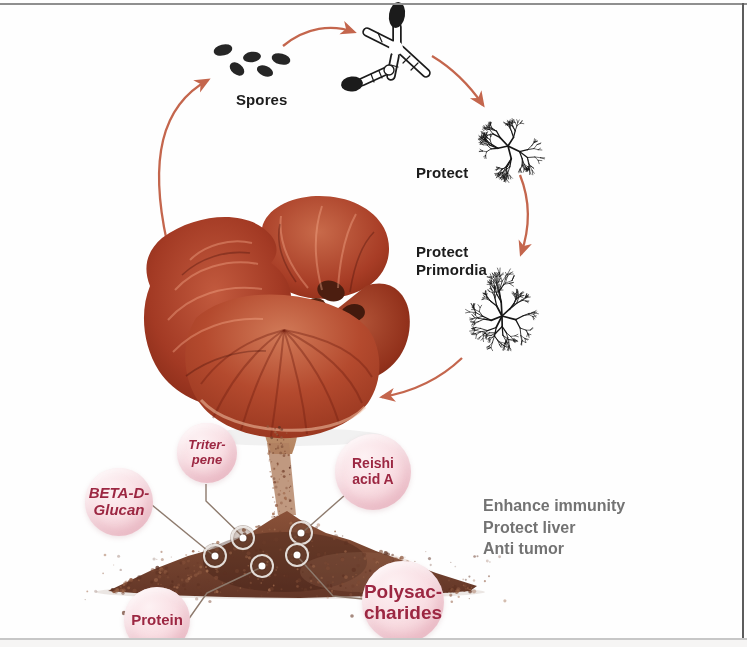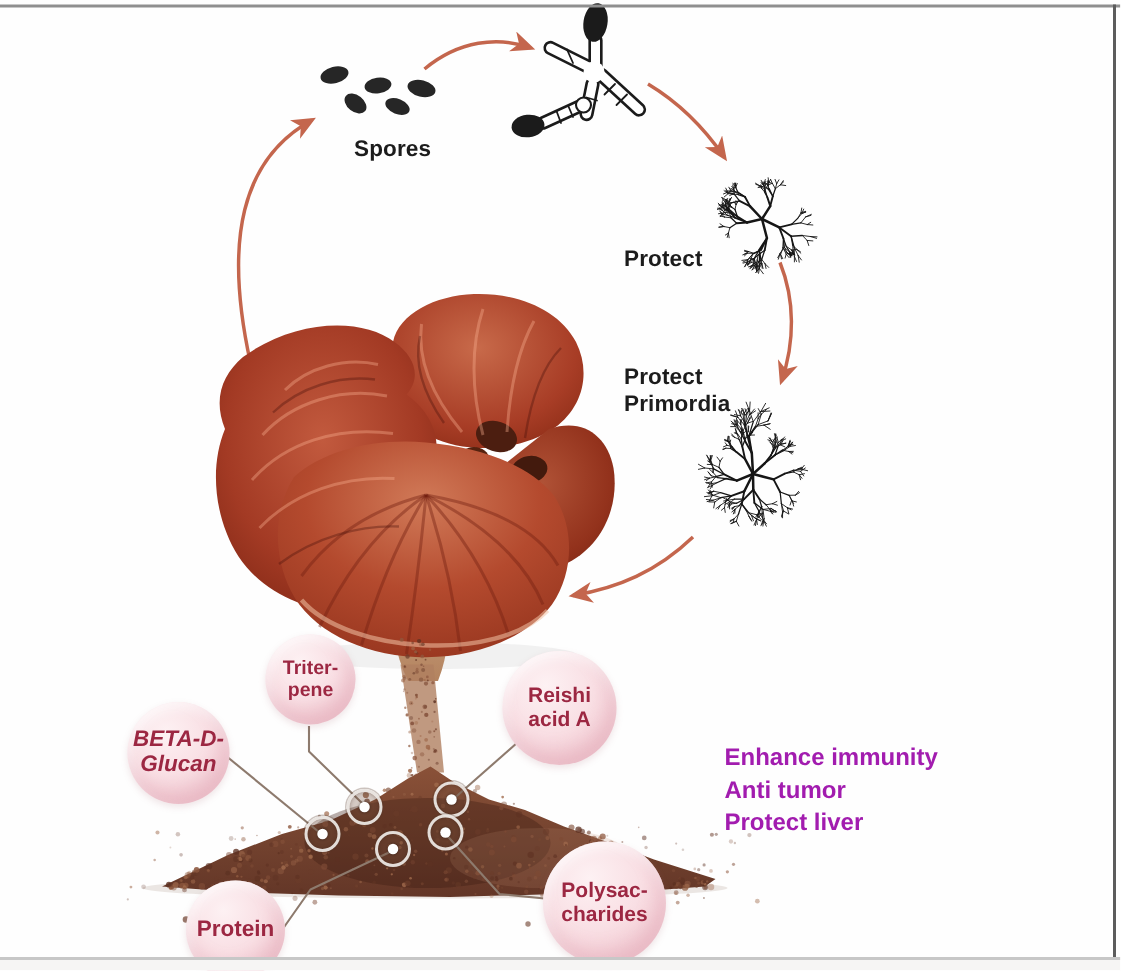--- a/index.html
+++ b/index.html
@@ -13,21 +13,21 @@
   .frame-bottom{position:absolute;left:0;top:638px;width:747px;height:2px;background:#c7c7c7;}
   .frame-below{position:absolute;left:0;top:640px;width:747px;height:7px;background:#f6f5f4;}
 
   svg.canvas{position:absolute;left:0;top:0;}
 
   .label{
     position:absolute;font-weight:700;font-size:15px;line-height:18px;
     color:#1c1c1c;white-space:pre-line;letter-spacing:.1px;
   }
   .benefits{
-    position:absolute;left:483px;top:495px;color:#a21caf;
+    position:absolute;left:483px;top:495px;color:#737373;
     font-weight:700;font-size:16px;line-height:21.5px;white-space:nowrap;
   }
   .bubble{
     position:absolute;border-radius:50%;
     background:radial-gradient(circle at 38% 30%, #fdf1f3 0%, #f9dfe4 45%, #f3cbd3 78%, #edbac5 100%);
     box-shadow: inset -4px -8px 12px rgba(214,150,165,.35), inset 2px 4px 8px rgba(255,255,255,.8), 0 2px 5px rgba(170,110,120,.18);
     display:flex;align-items:center;justify-content:center;text-align:center;
     color:#9c2742;font-weight:700;white-space:pre-line;line-height:1.12;
   }
   .marker{
@@ -1456,33 +1456,33 @@
   <div class="marker" style="left:301px;top:533px;"></div>
   <div class="marker" style="left:215px;top:556px;"></div>
   <div class="marker" style="left:262px;top:566px;"></div>
   <div class="marker" style="left:297px;top:555px;"></div>
 
   <div class="label" style="left:236px;top:91px;">Spores</div>
   <div class="label" style="left:416px;top:164px;">Protect</div>
   <div class="label" style="left:416px;top:243px;">Protect
 Primordia</div>
 
-  <div class="bubble" style="left:177px;top:423px;width:60px;height:60px;font-size:13px;">Triter-
+  <div class="bubble" style="left:177px;top:423px;width:60px;height:60px;font-size:13px;font-style:italic;">Triter-
 pene</div>
   <div class="bubble" style="left:85px;top:468px;width:68px;height:68px;font-size:15px;font-style:italic;">BETA-D-
 Glucan</div>
   <div class="bubble" style="left:335px;top:434px;width:76px;height:76px;font-size:14px;text-align:center;">Reishi
 acid A</div>
   <div class="bubble" style="left:124px;top:587px;width:66px;height:66px;font-size:15px;">Protein</div>
-  <div class="bubble" style="left:362px;top:561px;width:82px;height:82px;font-size:14px;">Polysac-
+  <div class="bubble" style="left:362px;top:561px;width:82px;height:82px;font-size:19px;">Polysac-
 charides</div>
 
   <div class="benefits">
     <div>Enhance immunity</div>
+    <div>Protect liver</div>
     <div>Anti tumor</div>
-    <div>Protect liver</div>
   </div>
 
   <div class="frame-below"></div>
   <div class="frame-top"></div>
   <div class="frame-right"></div>
   <div class="frame-bottom"></div>
 </div>
 
 </body></html>

